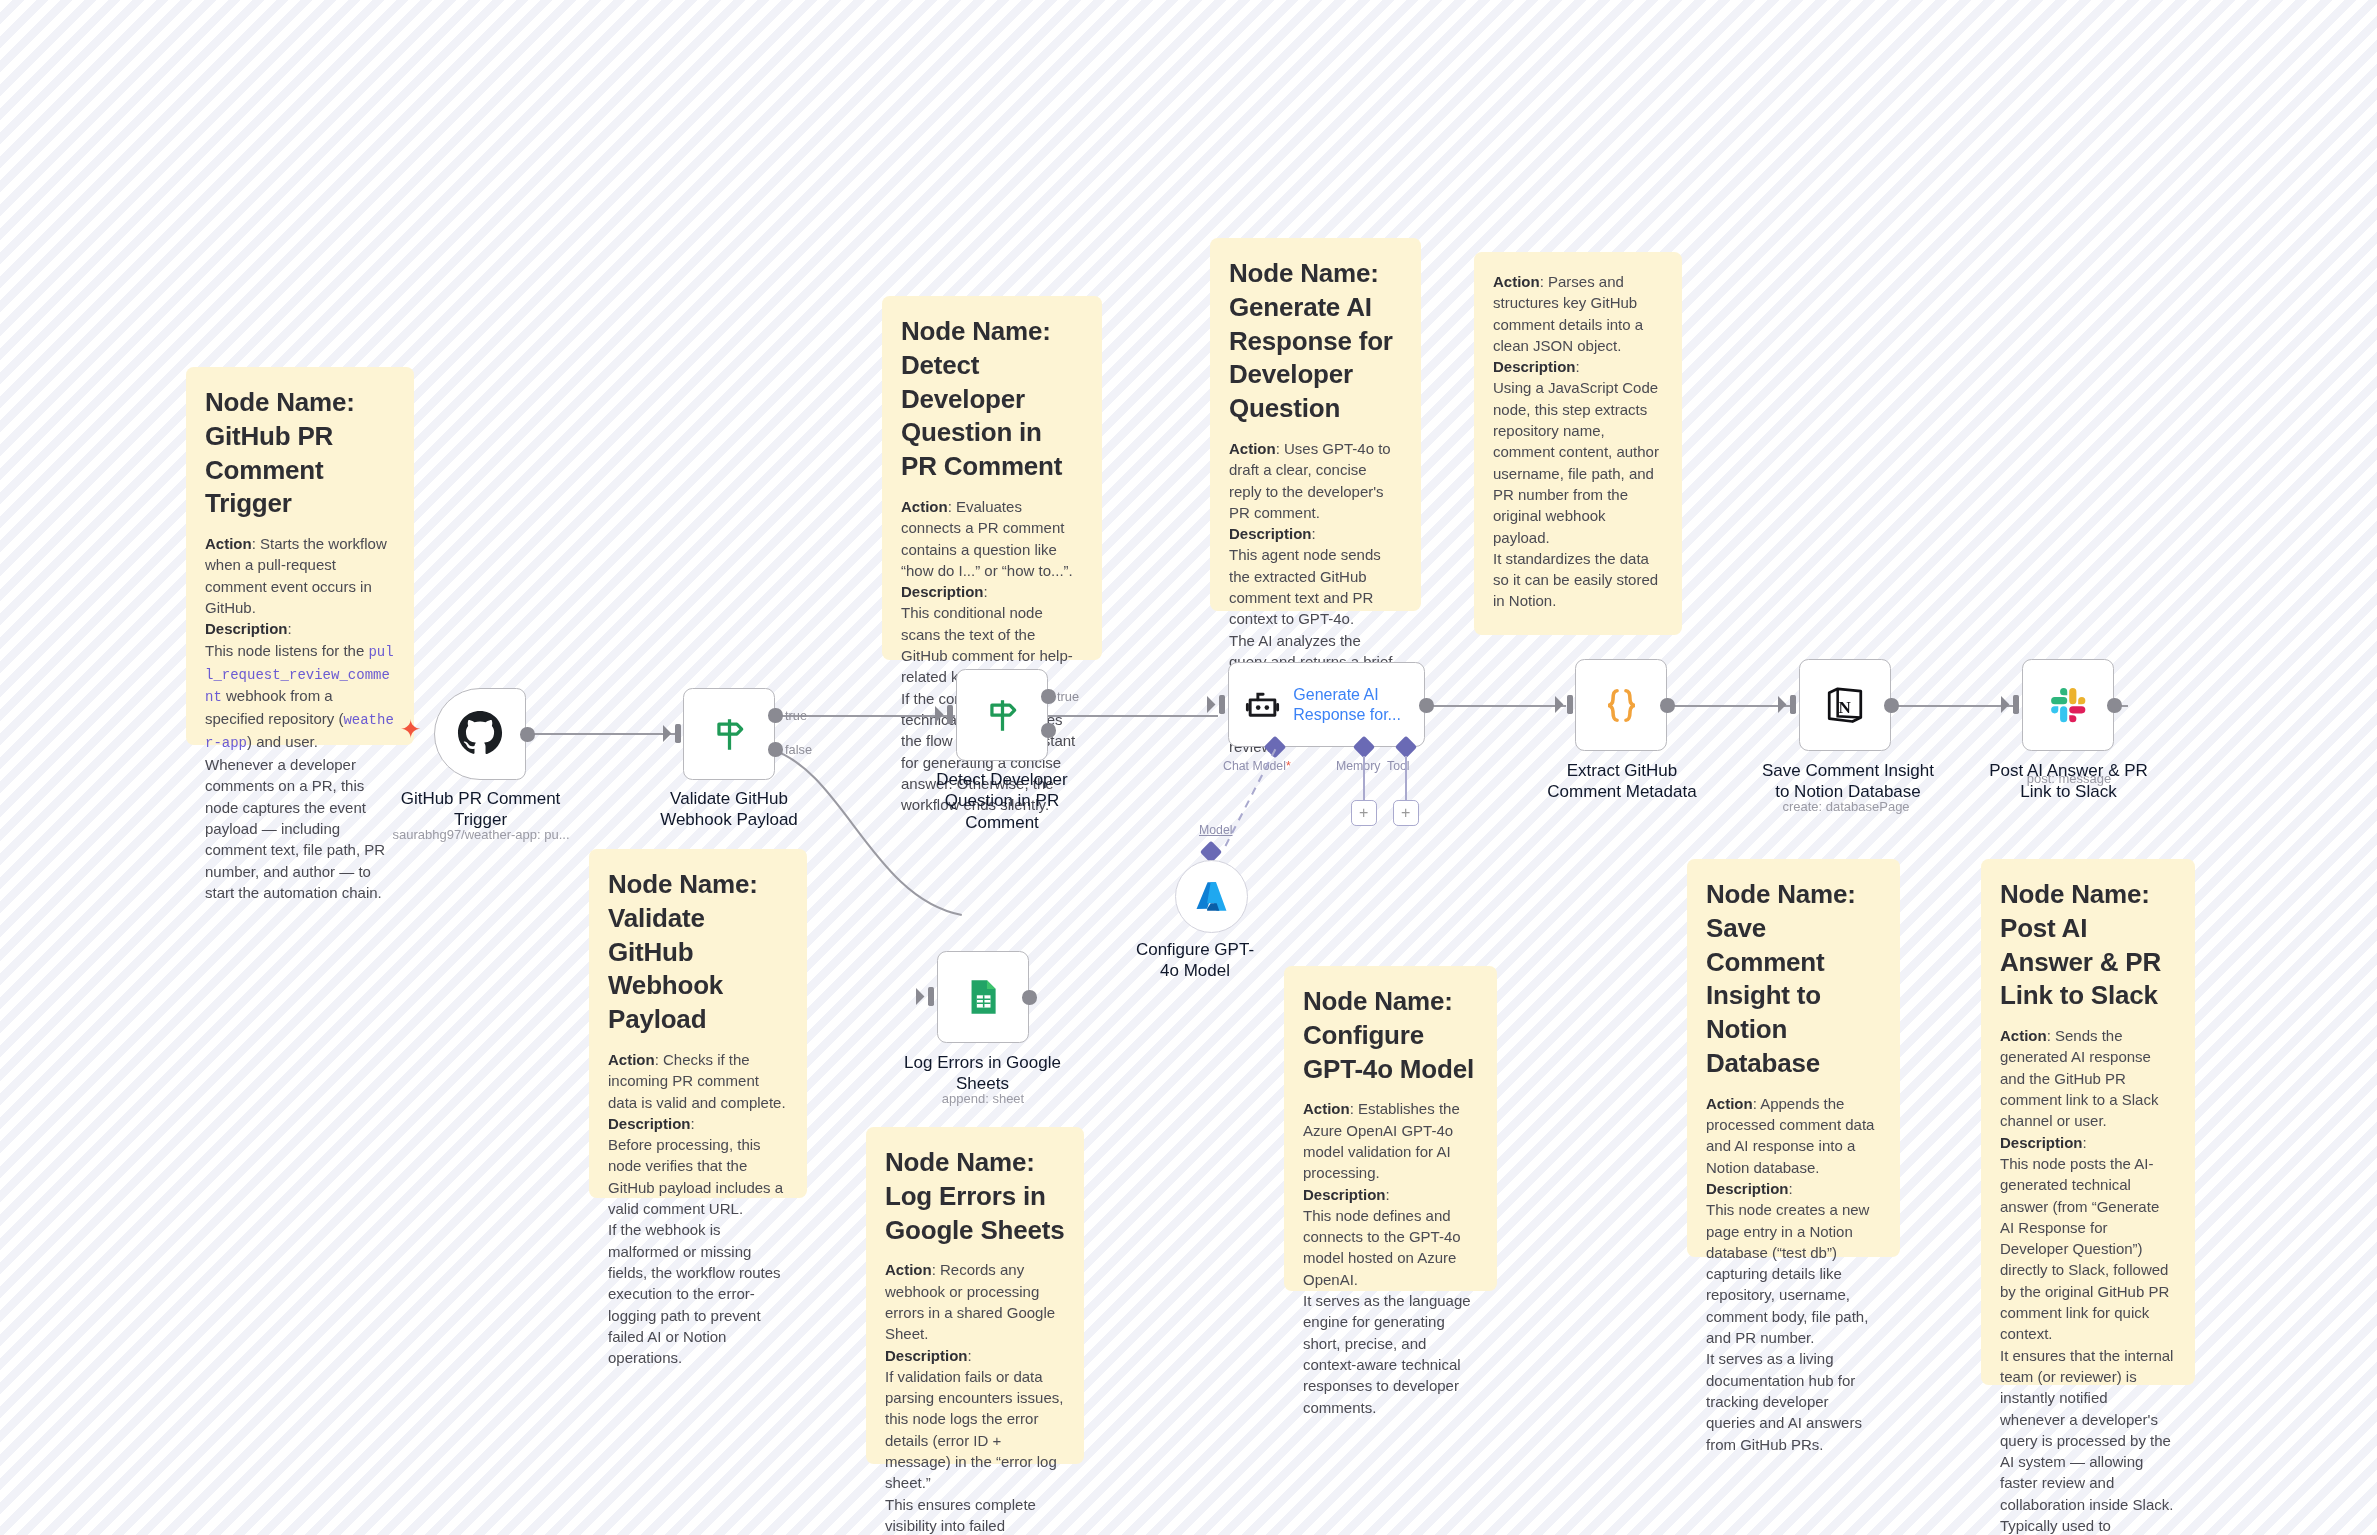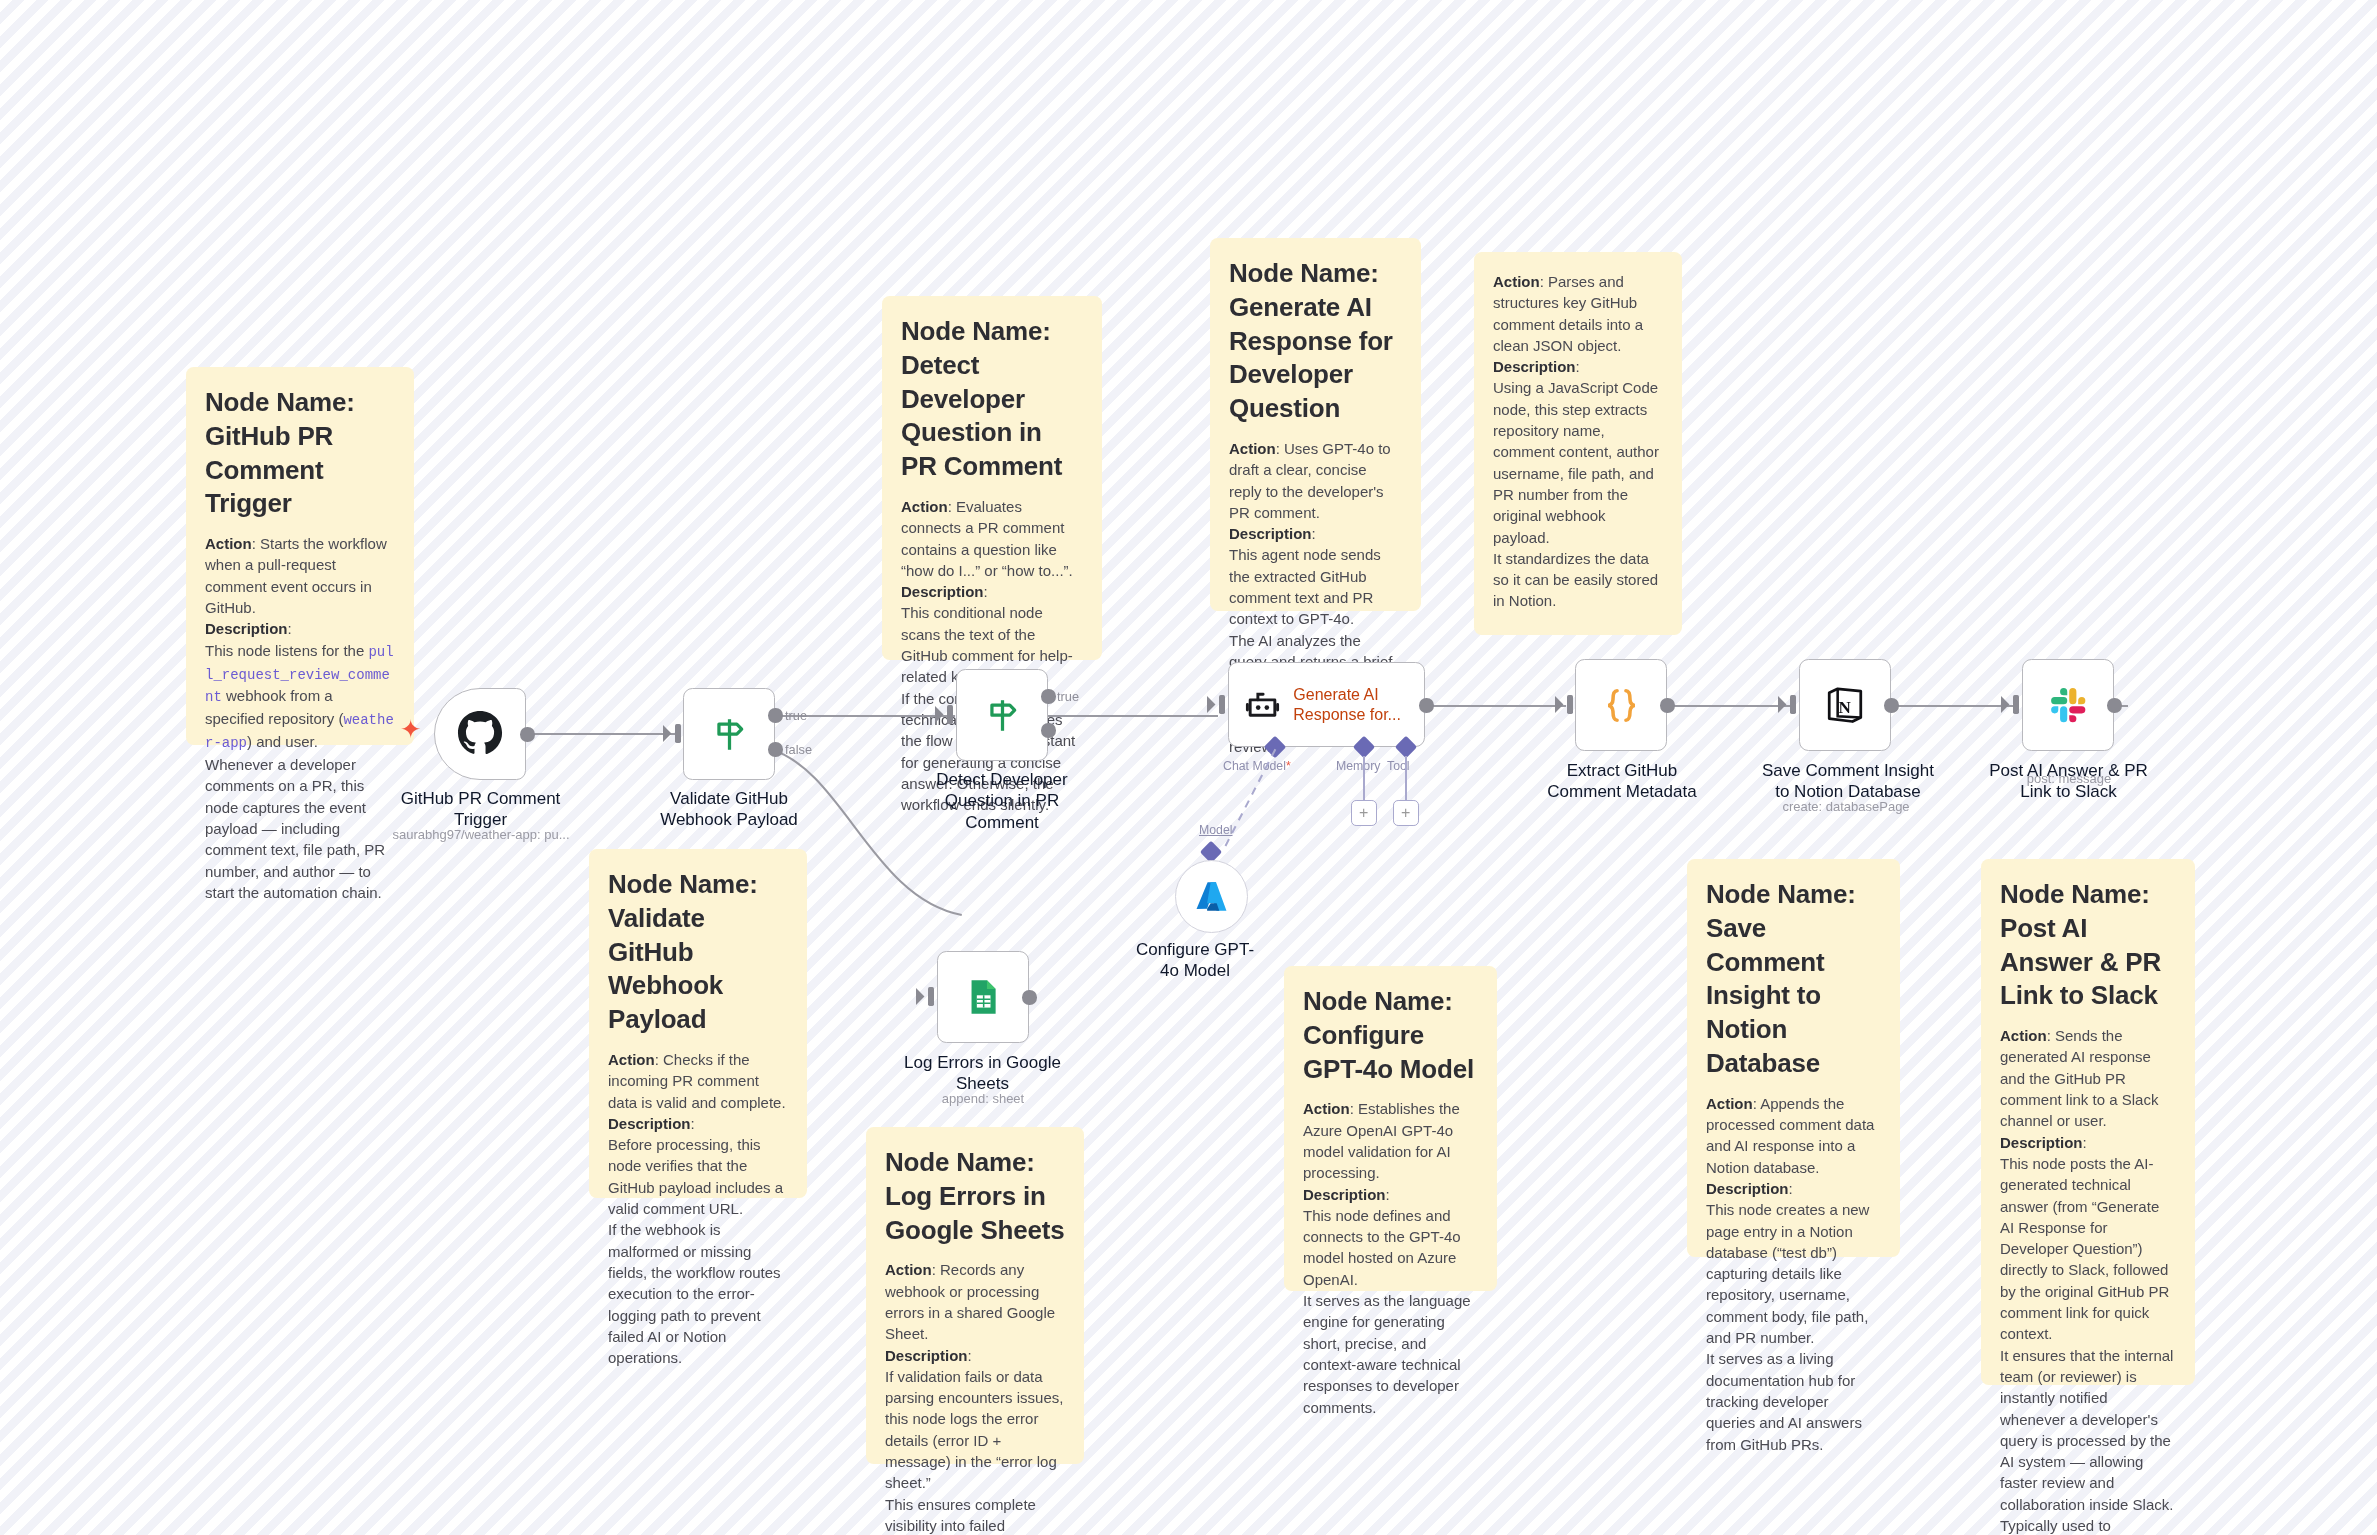--- a/index.html
+++ b/index.html
@@ -73,21 +73,21 @@
     width: 197px;
     height: 85px;
     border-radius: 9.4px;
     justify-content: flex-start;
     padding-left: 15.3px;
     gap: 12px;
   }
   .agent-label {
     font-size: 16px;
     line-height: 1.22;
-    color: #c2410c;
+    color: #3b82f6;
     max-width: 119px;
   }
 
   .node-caption {
     position: absolute;
     text-align: center;
     font-size: 17px;
     line-height: 1.25;
     color: #0f172a;
     font-weight: 400;

